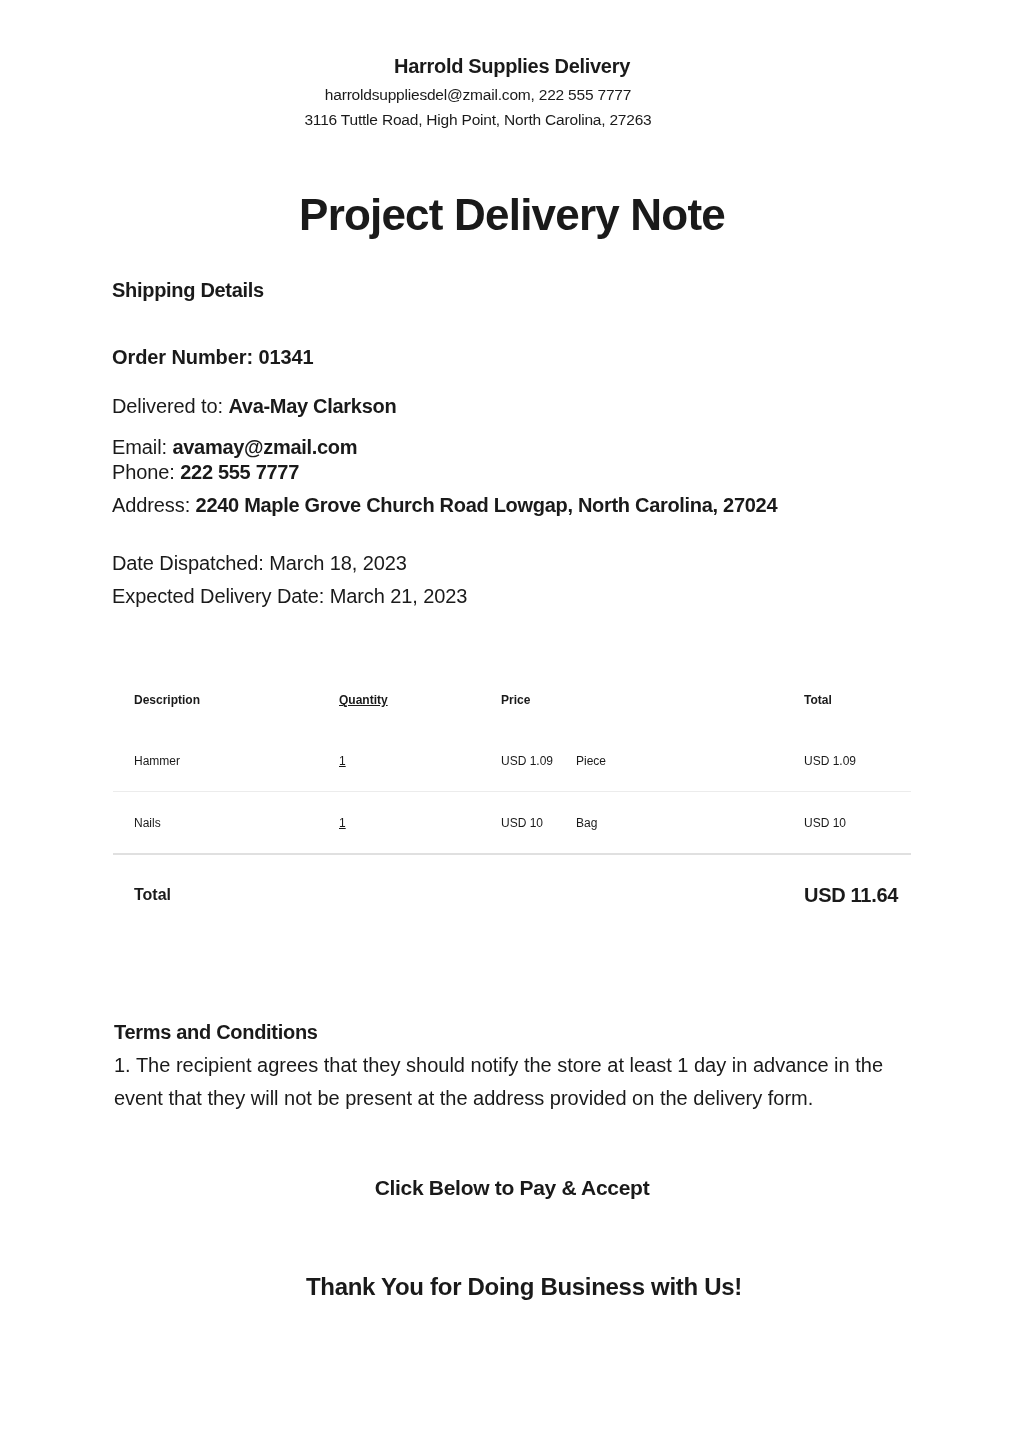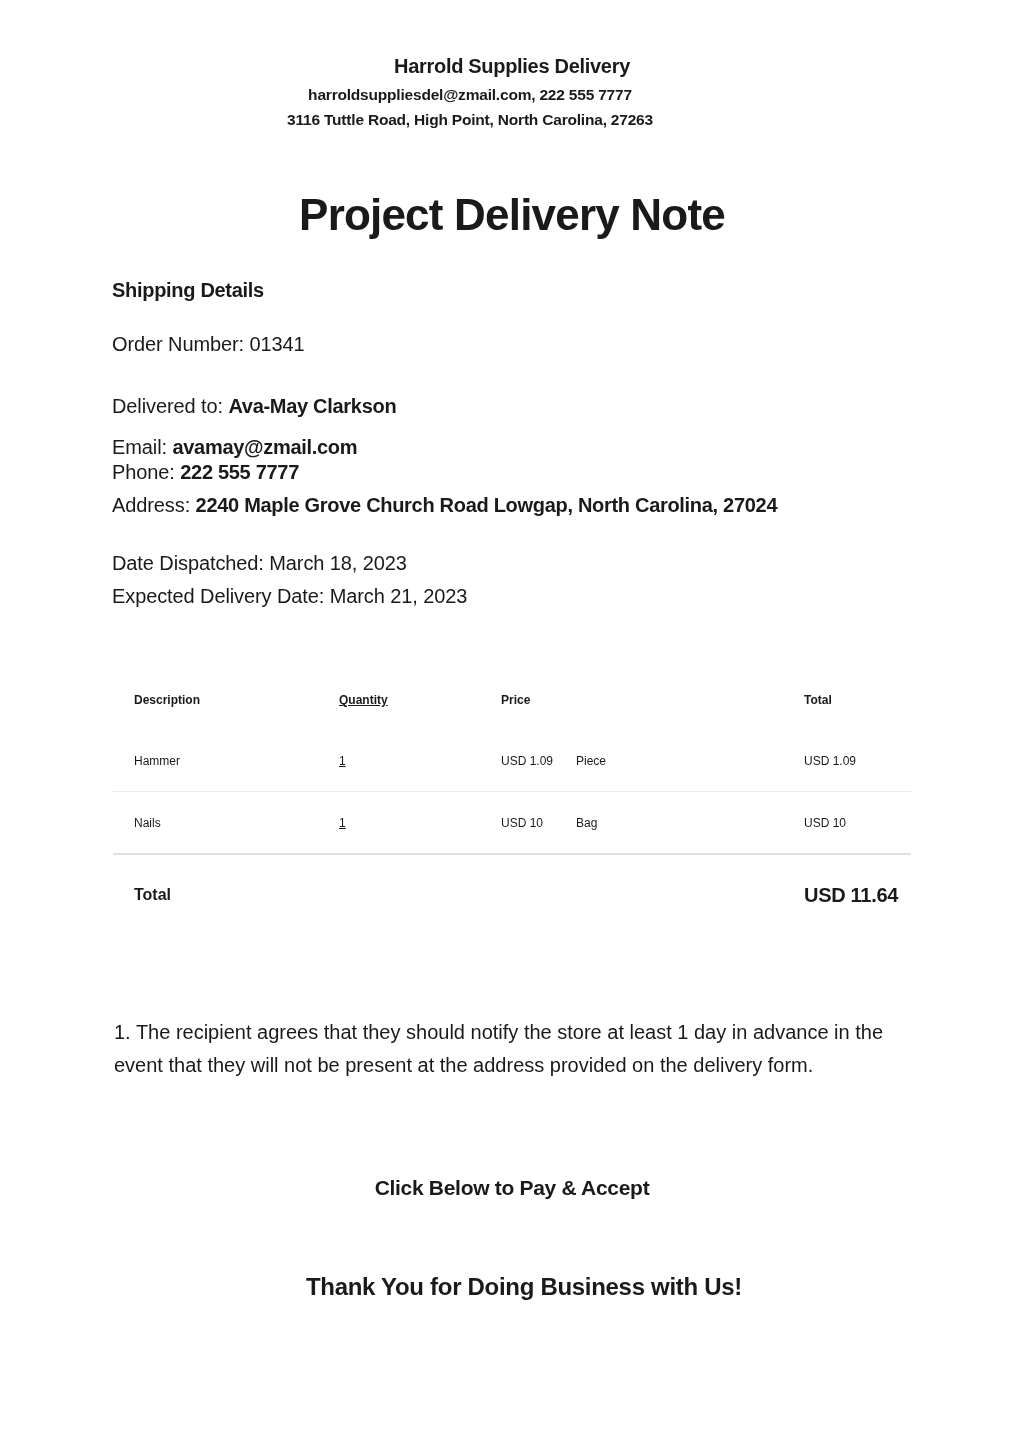--- a/index.html
+++ b/index.html
@@ -3,21 +3,21 @@
 <meta charset="utf-8">
 <style>
   html, body { margin: 0; padding: 0; background: #ffffff; }
   body {
     width: 1024px; height: 1446px; position: relative; overflow: hidden;
     font-family: "Liberation Sans", sans-serif; color: #1a1a1a;
   }
   .center { text-align: center; }
   .abs { position: absolute; }
   .company-name { top: 55px; left: 0; width: 1024px; font-size: 20px; font-weight: bold; letter-spacing: -0.3px; }
-  .company-line { left: 0; width: 940px; font-size: 15.5px; font-weight: bold; letter-spacing: -0.2px; }
+  .company-line { left: 8px; width: 940px; font-size: 15.5px; font-weight: normal; letter-spacing: -0.2px; }
   .doc-title { top: 190px; left: 0; width: 1024px; font-size: 44px; font-weight: bold; letter-spacing: -0.8px; }
   .section-h { left: 112px; font-size: 20px; font-weight: bold; letter-spacing: -0.3px; }
   .line { left: 112px; font-size: 20px; letter-spacing: -0.1px; white-space: nowrap; }
   .line b { font-weight: bold; letter-spacing: -0.3px; }
 
   .table { position: absolute; left: 113px; top: 670px; width: 798px; }
   .row { position: relative; height: 61px; border-bottom: 1px solid #ececec; font-size: 12px; }
   .row.header { height: 60px; border-bottom: none; font-weight: bold; }
   .row.last-item { border-bottom: 2px solid #e0e0e0; }
   .row.tax { border-bottom: 2px solid #e0e0e0; font-size: 13px; font-family: "DejaVu Sans", sans-serif; }
@@ -45,21 +45,21 @@
 <div>
   <div class="abs center company-name">Harrold Supplies Delivery</div>
   <div class="abs center company-line" style="top:86px;">harroldsuppliesdel@zmail.com, 222 555 7777</div>
   <div class="abs center company-line" style="top:111px;">3116 Tuttle Road, High Point, North Carolina, 27263</div>
 </div>
 
 <div class="abs center doc-title">Project Delivery Note</div>
 
 <div>
   <div class="abs section-h" style="top:279px;">Shipping Details</div>
-  <div class="abs line" style="top:333px;"><span>Order Number: </span><span>01341</span></div>
+  <div class="abs line" style="top:346px;font-weight:bold;"><span>Order Number: </span><span>01341</span></div>
   <div class="abs line" style="top:395px;"><span>Delivered to: </span><b>Ava-May Clarkson</b></div>
   <div class="abs line" style="top:428px;margin-top:8px;"><span>Email: </span><b>avamay@zmail.com</b></div>
   <div class="abs line" style="top:461px;"><span>Phone: </span><b>222 555 7777</b></div>
   <div class="abs line" style="top:494px;"><span>Address: </span><b>2240 Maple Grove Church Road Lowgap, North Carolina, 27024</b></div>
   <div class="abs line" style="top:552px;"><span>Date Dispatched: </span><span>March 18, 2023</span></div>
   <div class="abs line" style="top:585px;"><span>Expected Delivery Date: </span><span>March 21, 2023</span></div>
 </div>
 
 <div class="table">
   <div class="row header">
@@ -82,17 +82,18 @@
     <span class="cell c-unit">Bag</span>
     <span class="cell c-total">USD 10</span>
   </div>
   <div class="row grand">
     <span class="cell c-desc">Total</span>
     <span class="cell c-total">USD 11.64</span>
   </div>
 </div>
 
 <div class="terms">
+  <div class="h">Terms and Conditions</div>
   <div>1. The recipient agrees that they should notify the store at least 1 day in advance in the event that they will not be present at the address provided on the delivery form.</div>
 </div>
 
 <div class="abs center cta">Click Below to Pay &amp; Accept</div>
 <div class="abs center thanks">Thank You for Doing Business with Us!</div>
 
 </body></html>

